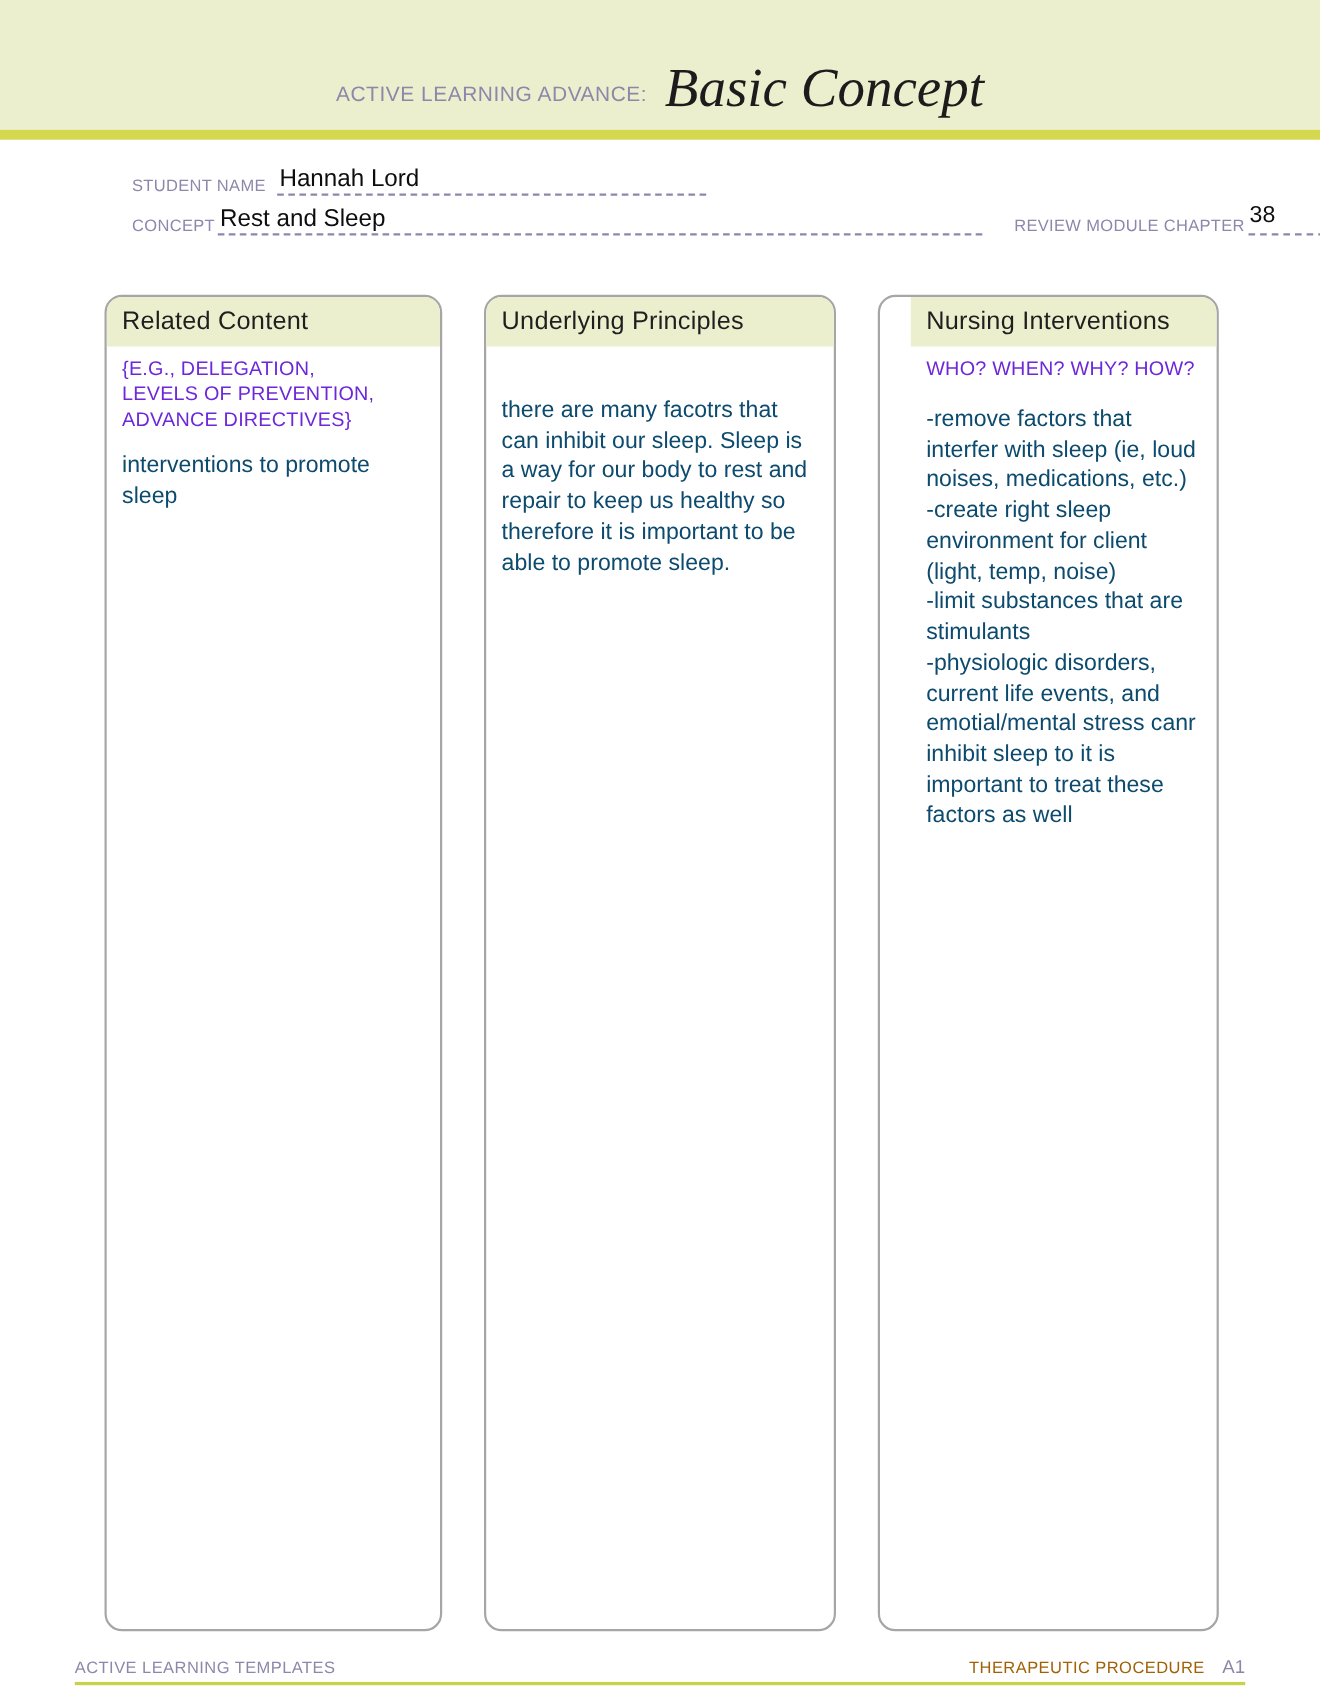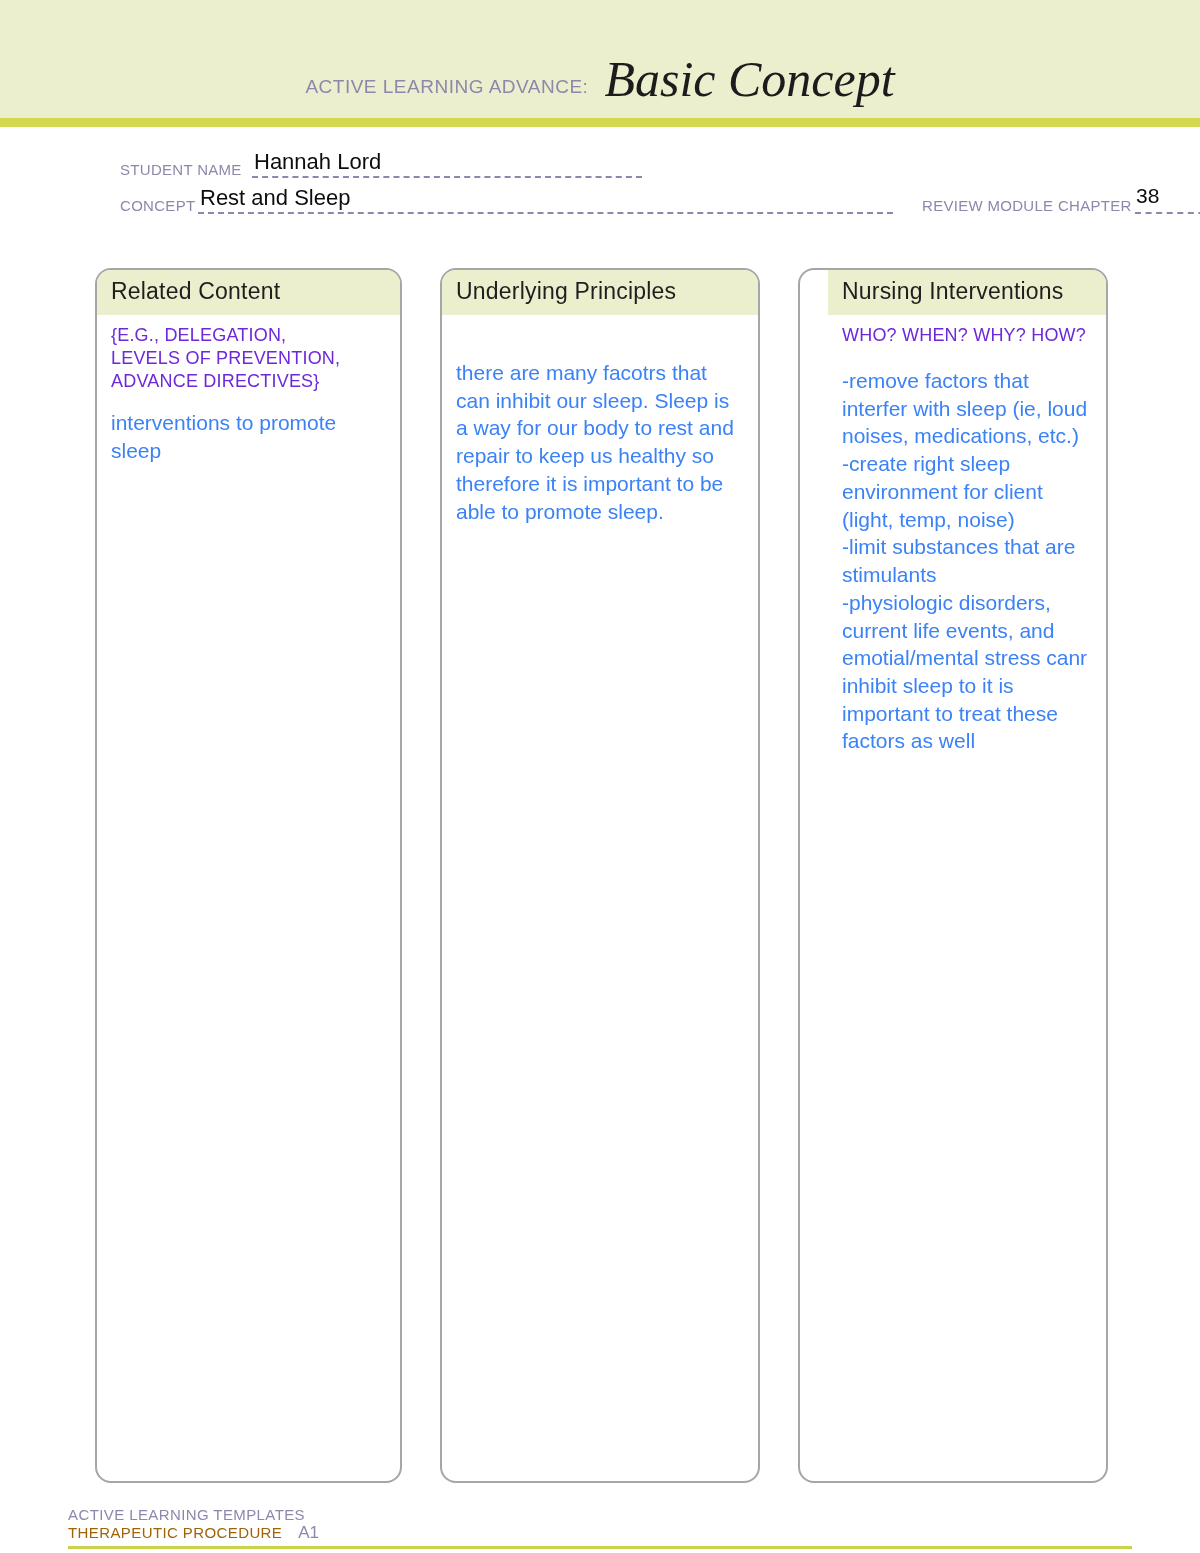--- a/index.html
+++ b/index.html
@@ -144,41 +144,40 @@
     color: #6d28d9;
     font-size: 18px;
     line-height: 1.28;
     padding: 9px 14px 0 14px;
     letter-spacing: 0.2px;
   }
   .col-body {
     padding: 10px 14px 0 14px;
     font-size: 21px;
     line-height: 1.32;
-    color: #3b82f6;
+    color: #0c4a6e;
     white-space: pre-wrap;
     word-wrap: break-word;
   }
   #col-1 .col-body { padding-top: 16px; }
   #col-2 .col-body { padding-top: 44px; }
   #col-3 .col-body { padding-top: 20px; }
 
   
   .footer {
     position: absolute;
     left: 68px;
     top: 1506px;
     width: 1064px;
   }
   .footer-row {
     display: flex;
-    align-items: flex-start;
+    align-items: center;
     justify-content: space-between;
     padding-bottom: 3px;
-    flex-direction: column;
   }
   .footer-left {
     font-size: 15px;
     color: #8d87ab;
     letter-spacing: 0.4px;
   }
   .footer-right {
     display: flex;
     align-items: baseline;
   }

